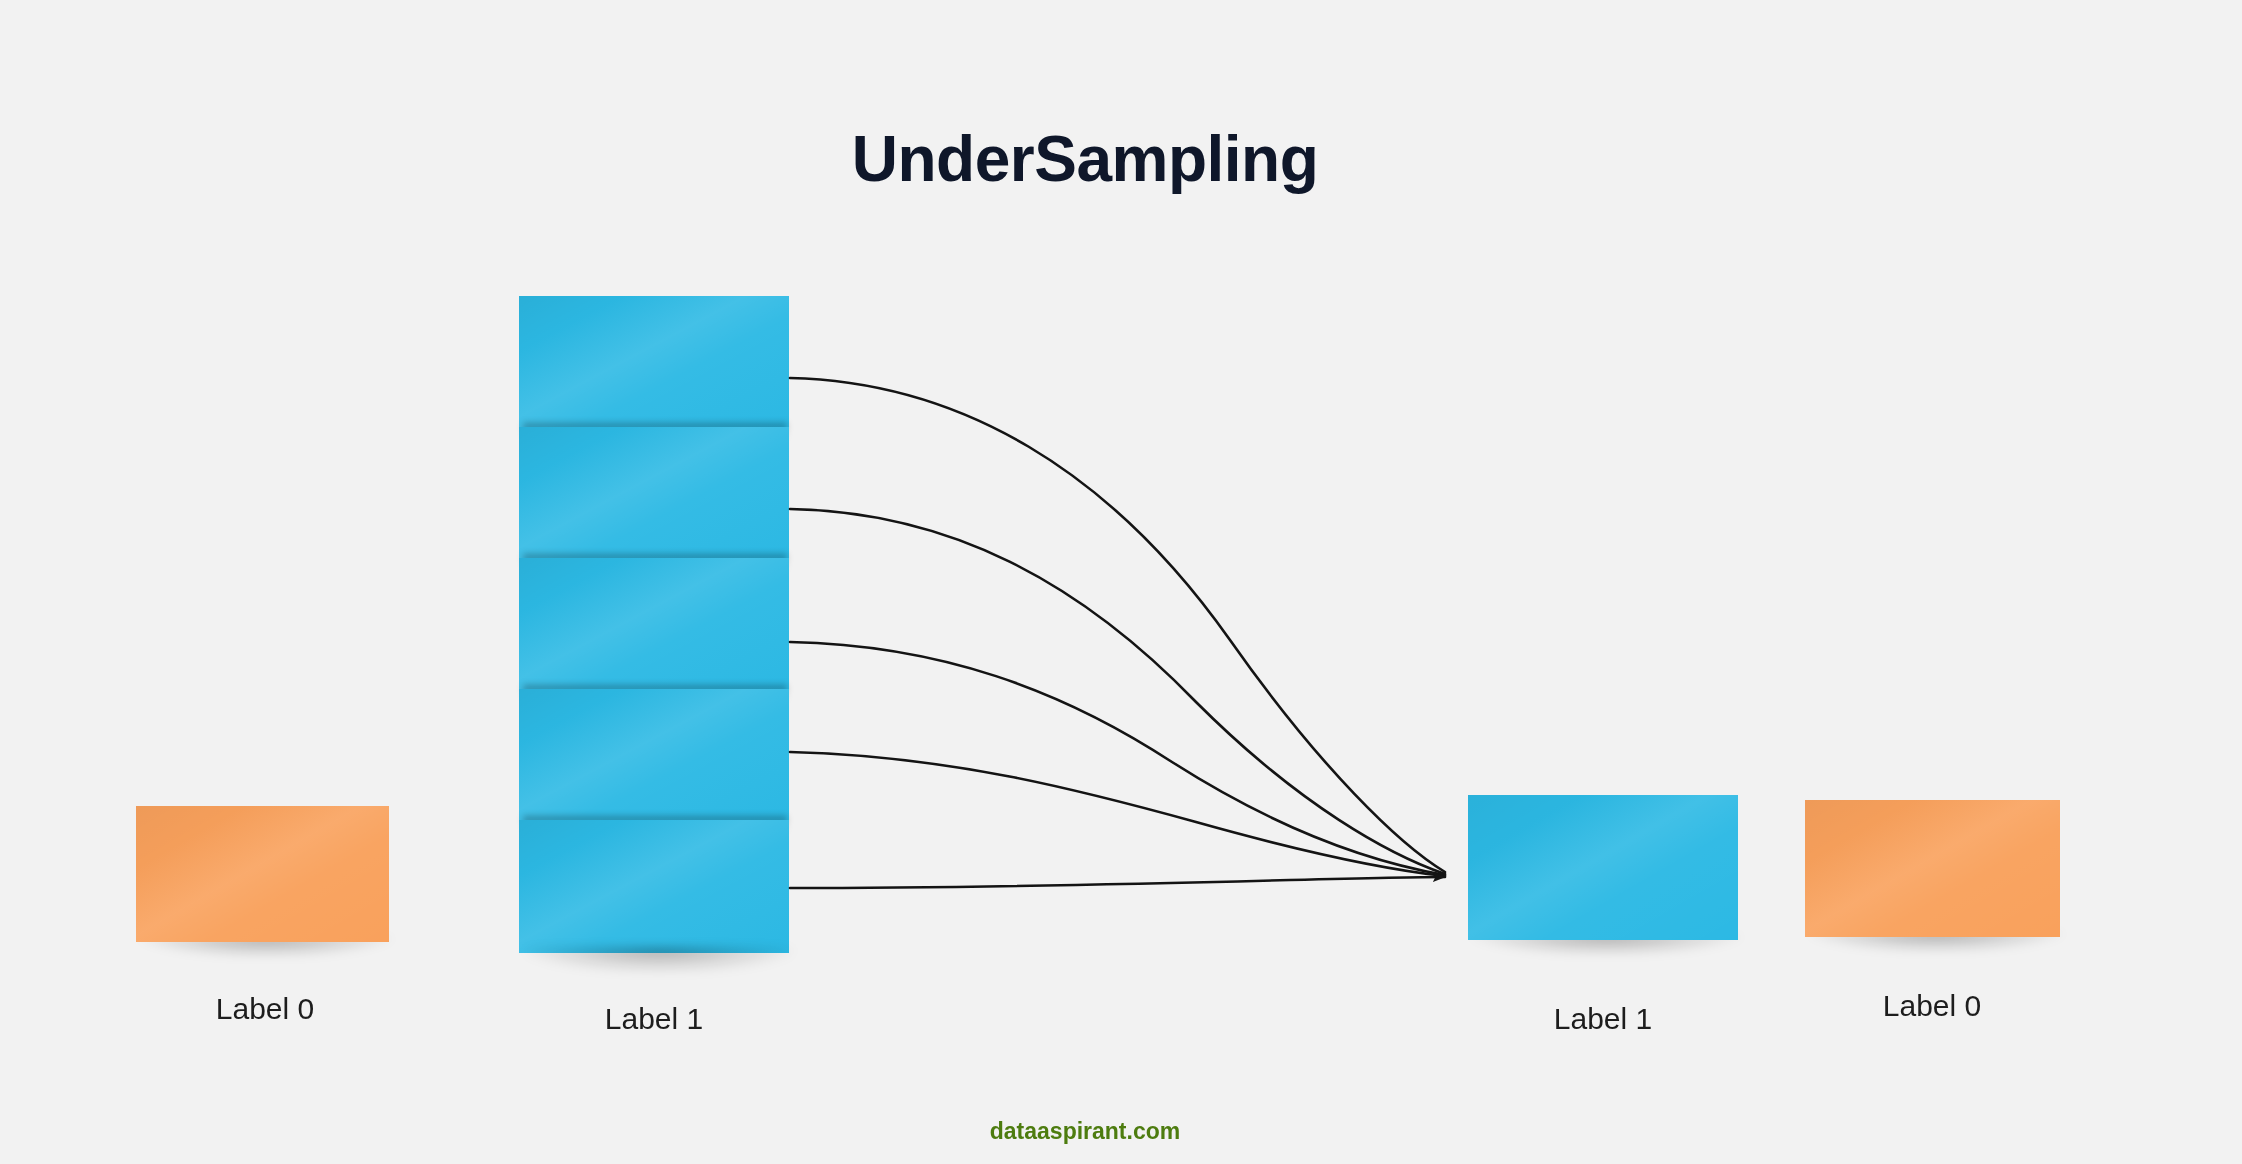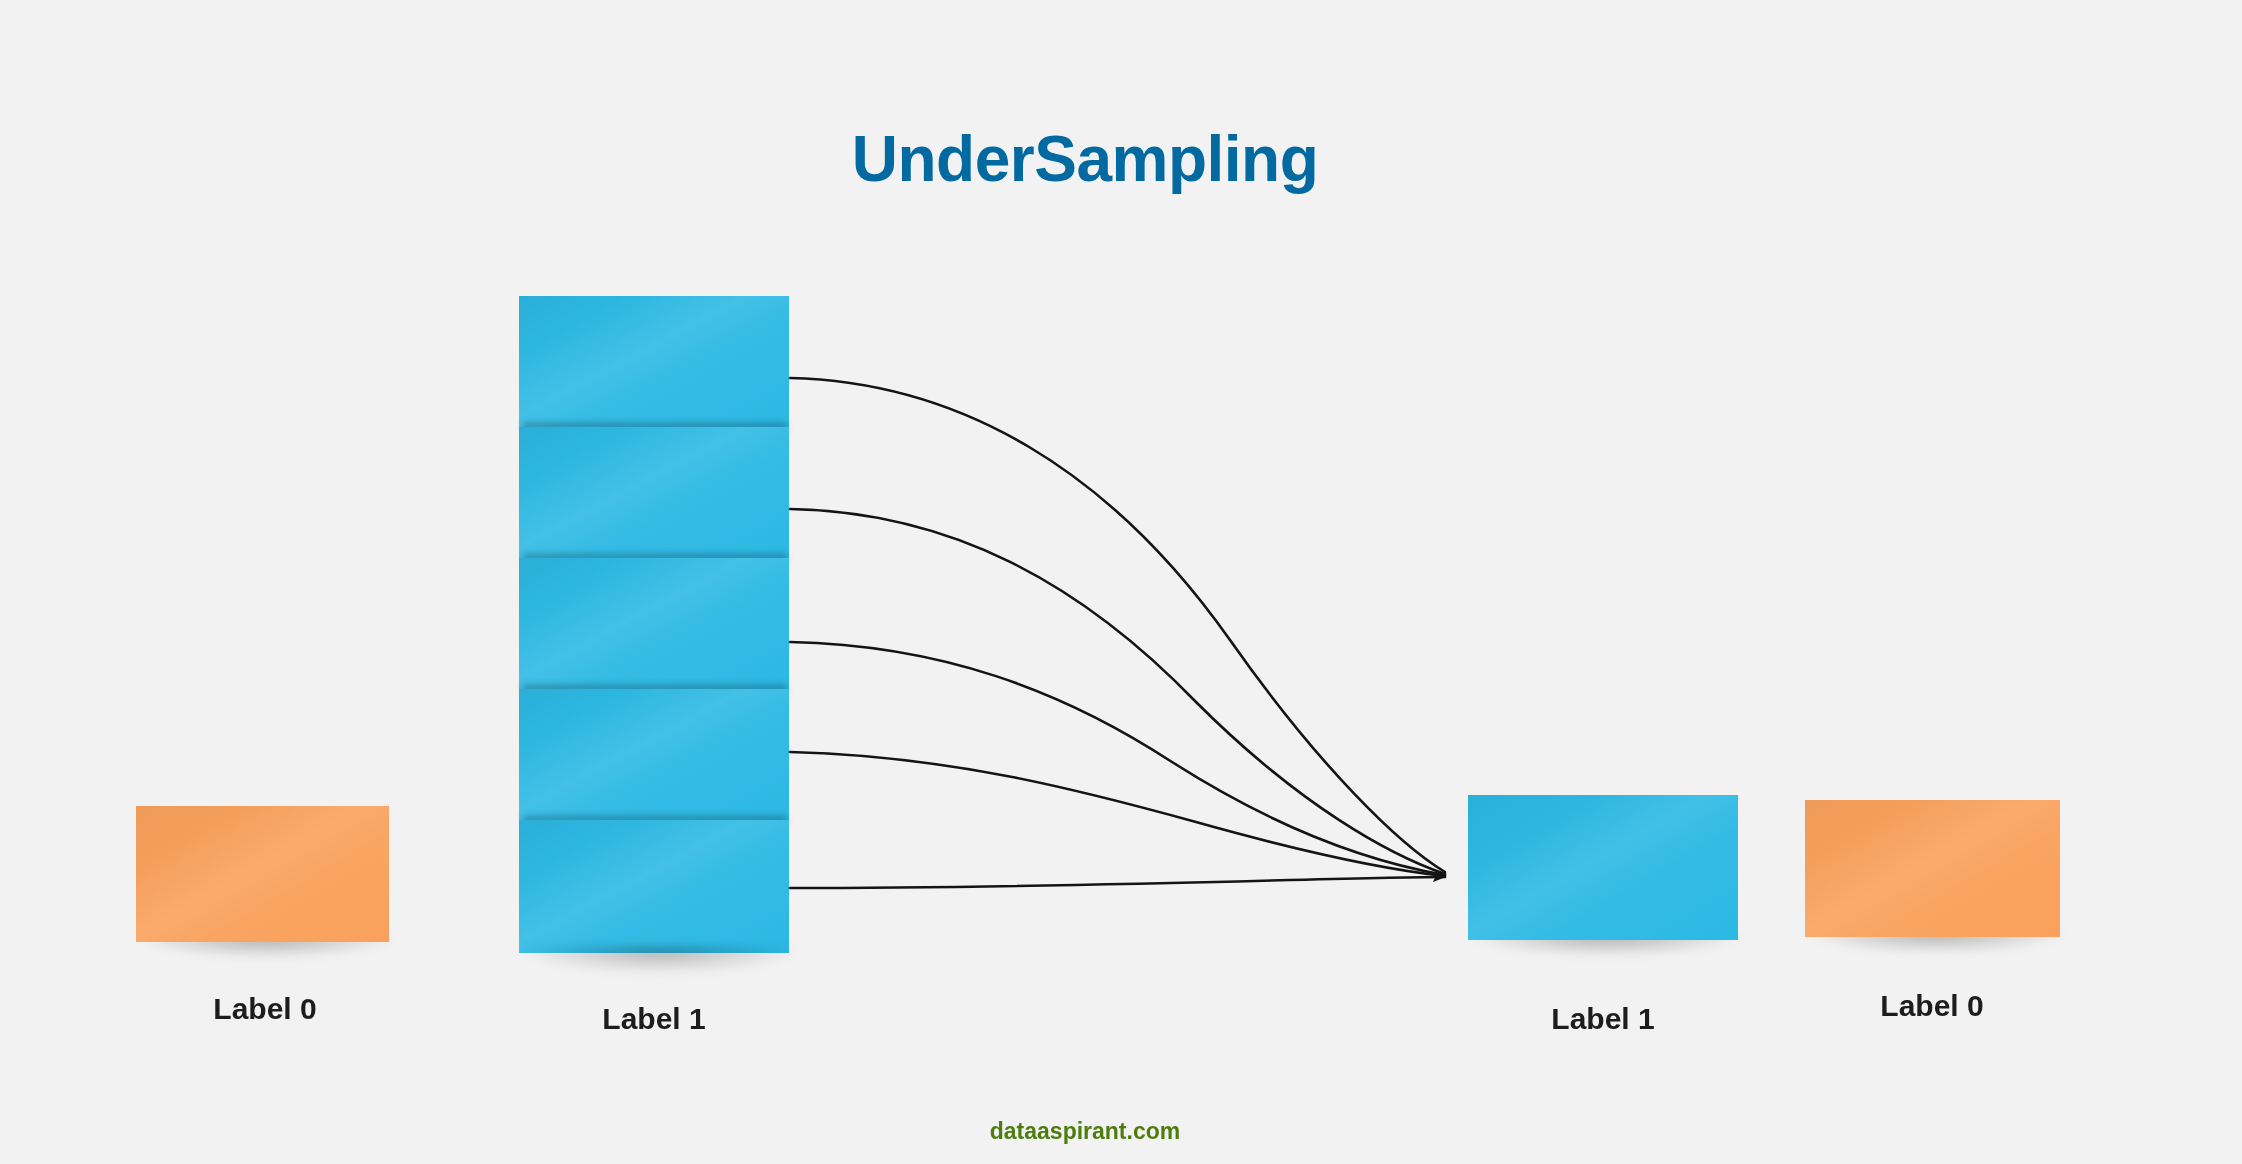--- a/index.html
+++ b/index.html
@@ -24,21 +24,21 @@
 
   
   .title {
     position: absolute;
     left: 0;
     top: 122px;
     width: 2170px;
     text-align: center;
     font-size: 64px;
     font-weight: bold;
-    color: #0369a1;
+    color: #0f172a;
     letter-spacing: -0.5px;
     white-space: nowrap;
   }
 
   
   .card {
     position: absolute;
     box-sizing: border-box;
   }
   .card .face {
@@ -107,21 +107,21 @@
                 rgba(0,0,0,0.30) 0%,
                 rgba(0,0,0,0.13) 40%,
                 rgba(0,0,0,0) 76%);
     filter: blur(5px);
   }
 
   
   .box-label {
     position: absolute;
     font-size: 30px;
-    font-weight: bold;
+    font-weight: normal;
     color: #1d1d1d;
     white-space: nowrap;
     text-align: center;
   }
 
   
   .footer {
     position: absolute;
     left: 0;
     top: 1118px;

